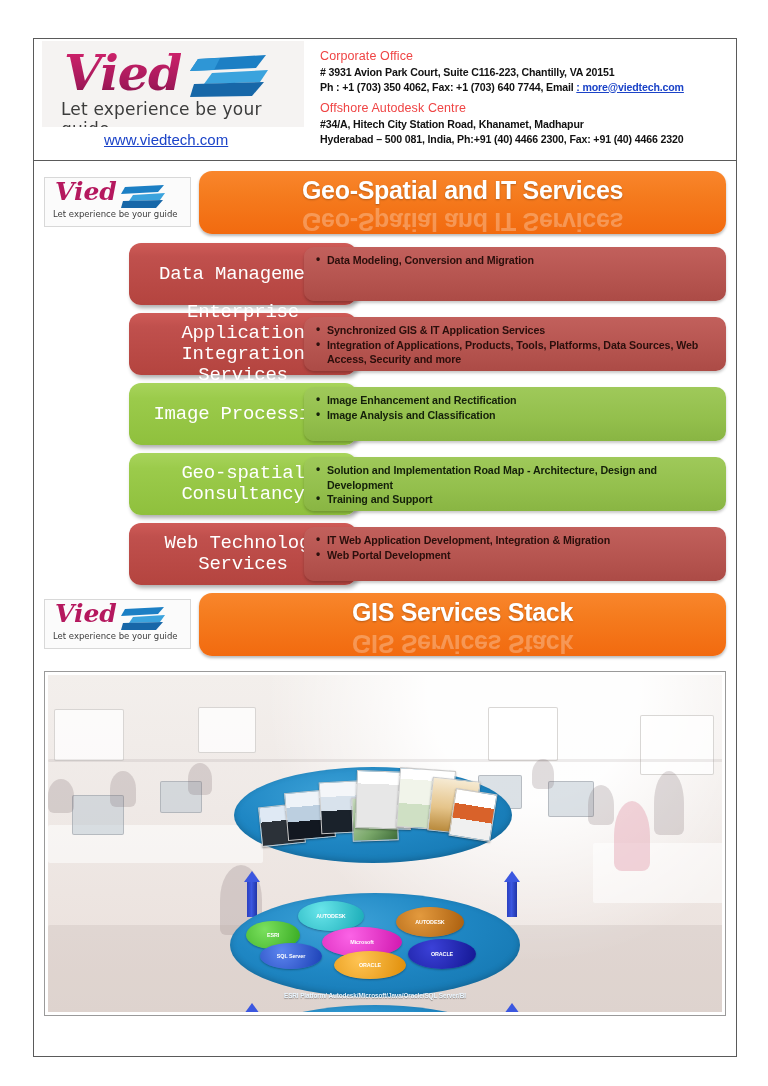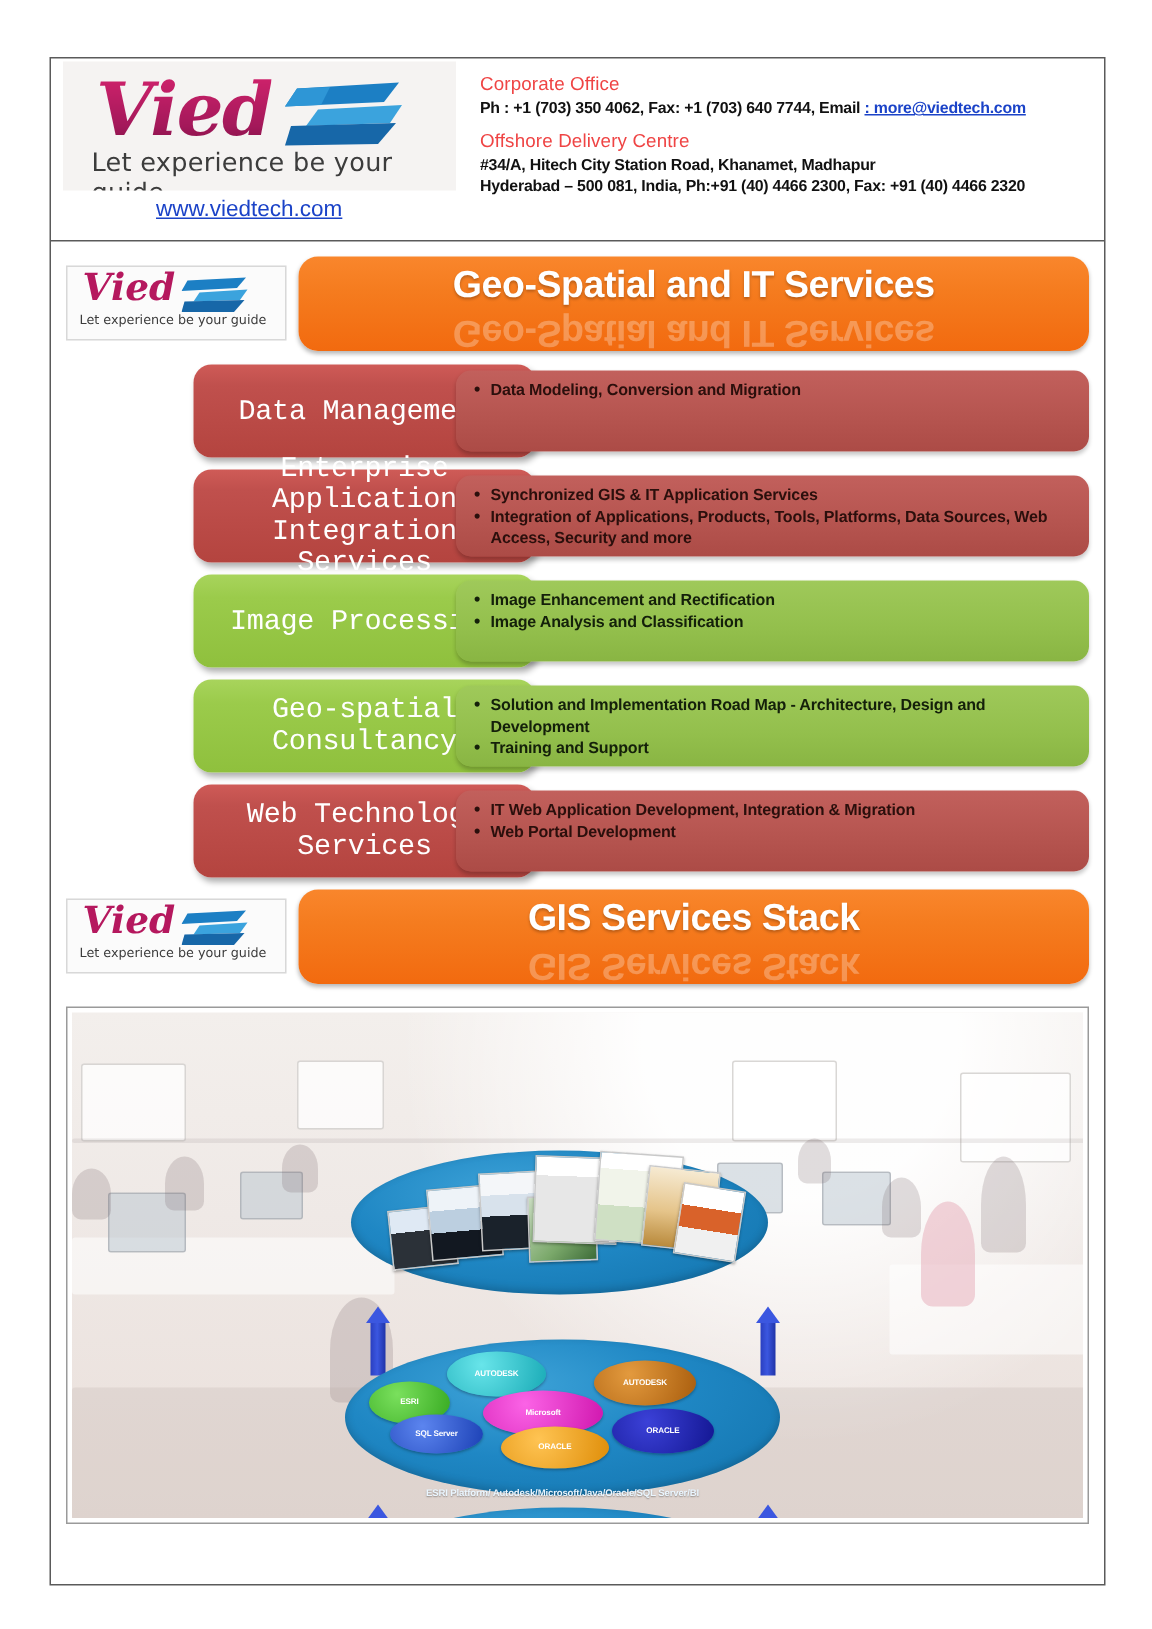--- a/index.html
+++ b/index.html
@@ -217,24 +217,25 @@
           <polygon points="4,33 74,31 62,45 0,46" fill="#1767a8"></polygon>
           <polygon points="8,8 30,7 24,19 0,20" fill="#2e96d6"></polygon>
         </svg>
         <div class="logo-tag">Let experience be your guide</div>
       </div>
       <div class="logo-url">www.viedtech.com</div>
     </div>
 
     <div class="contact">
       <h3>Corporate Office</h3>
+      <div class="ln"># 3931 Avion Park Court, Suite C116-223, Chantilly, VA 20151</div>
       <div class="ln"><span>Ph : +1 (703) 350 4062, Fax: +1 (703) 640 7744, Email </span><span class="mailto">: more@viedtech.com</span></div>
 
       <div class="grp2">
-        <h3>Offshore Delivery Centre</h3>
+        <h3>Offshore Autodesk Centre</h3>
         <div class="ln">#34/A, Hitech City Station Road, Khanamet, Madhapur</div>
         <div class="ln">Hyderabad – 500 081, India, Ph:+91 (40) 4466 2300, Fax: +91 (40) 4466 2320</div>
       </div>
     </div>
   </div>
 
   <div class="banner-row">
     <div class="banner-logo">
       <div class="bl-word">Vied</div>
       <svg class="bl-mark" viewBox="0 0 46 28">

